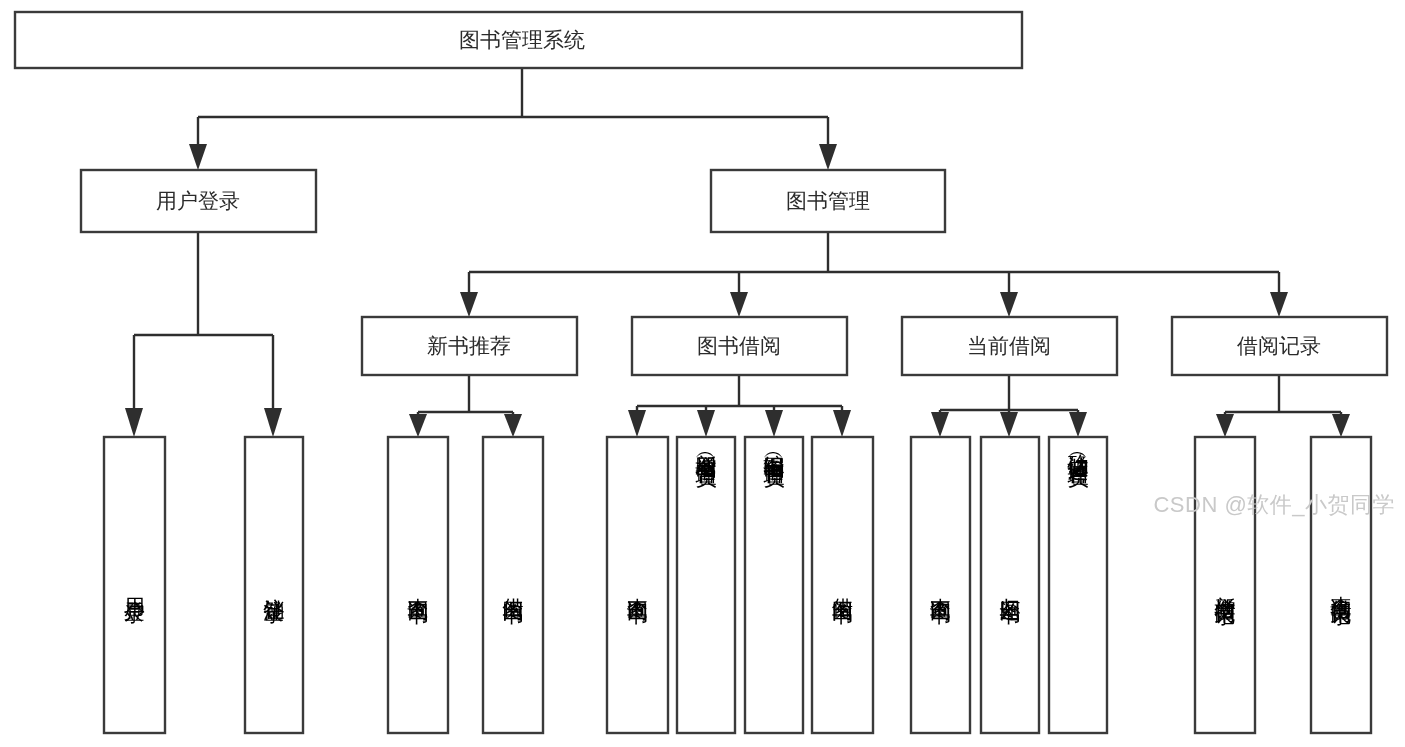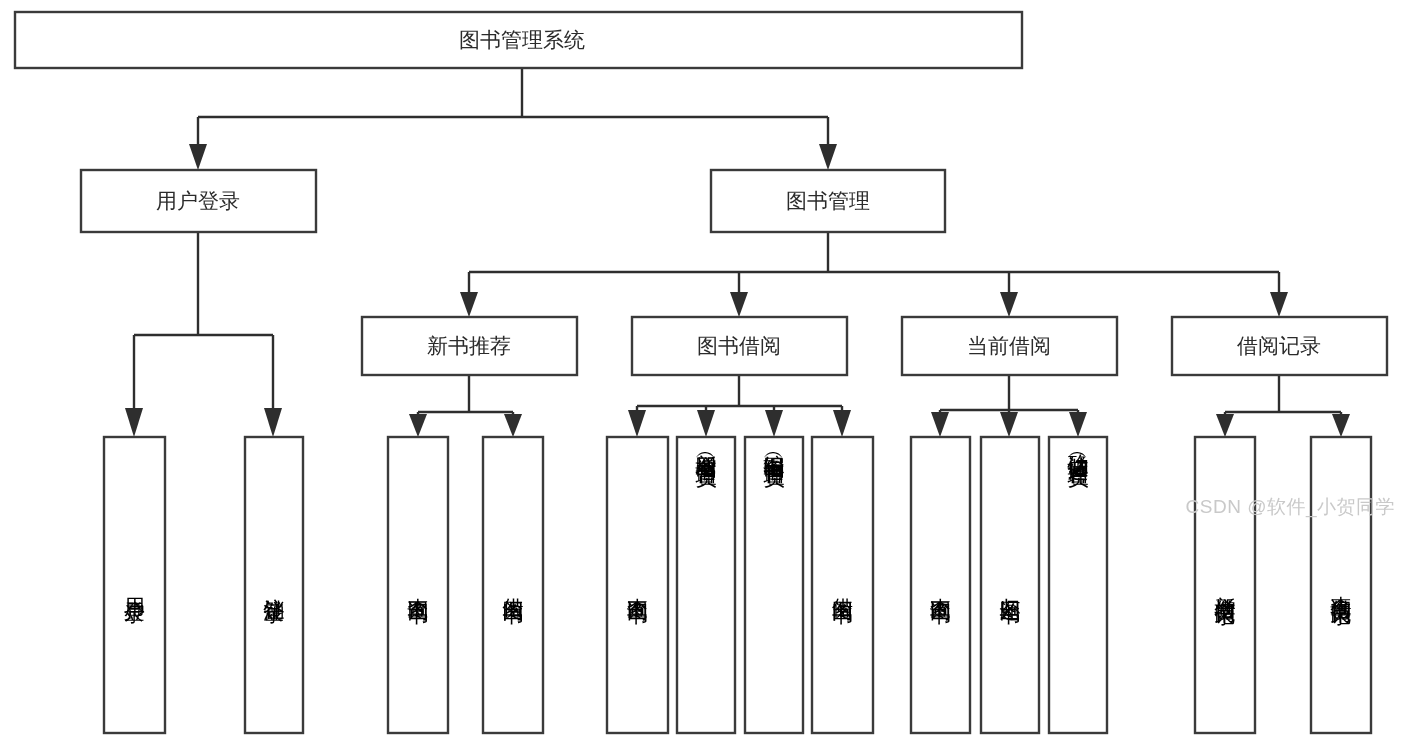--- a/index.html
+++ b/index.html
@@ -55,21 +55,21 @@
   }
   .arrow-head {
     fill: #2e2e2e;
     stroke: none;
   }
   .watermark {
     position: absolute;
     right: 10px;
     bottom: 6px;
     font-family: "Liberation Sans", "DejaVu Sans", sans-serif;
-    font-size: 19px;
+    font-size: 22px;
     color: #c9c9c9;
     letter-spacing: 0.5px;
     white-space: nowrap;
     pointer-events: none;
   }
 </style>
 </head>
 <body>
 
 <div id="diagram-root">

